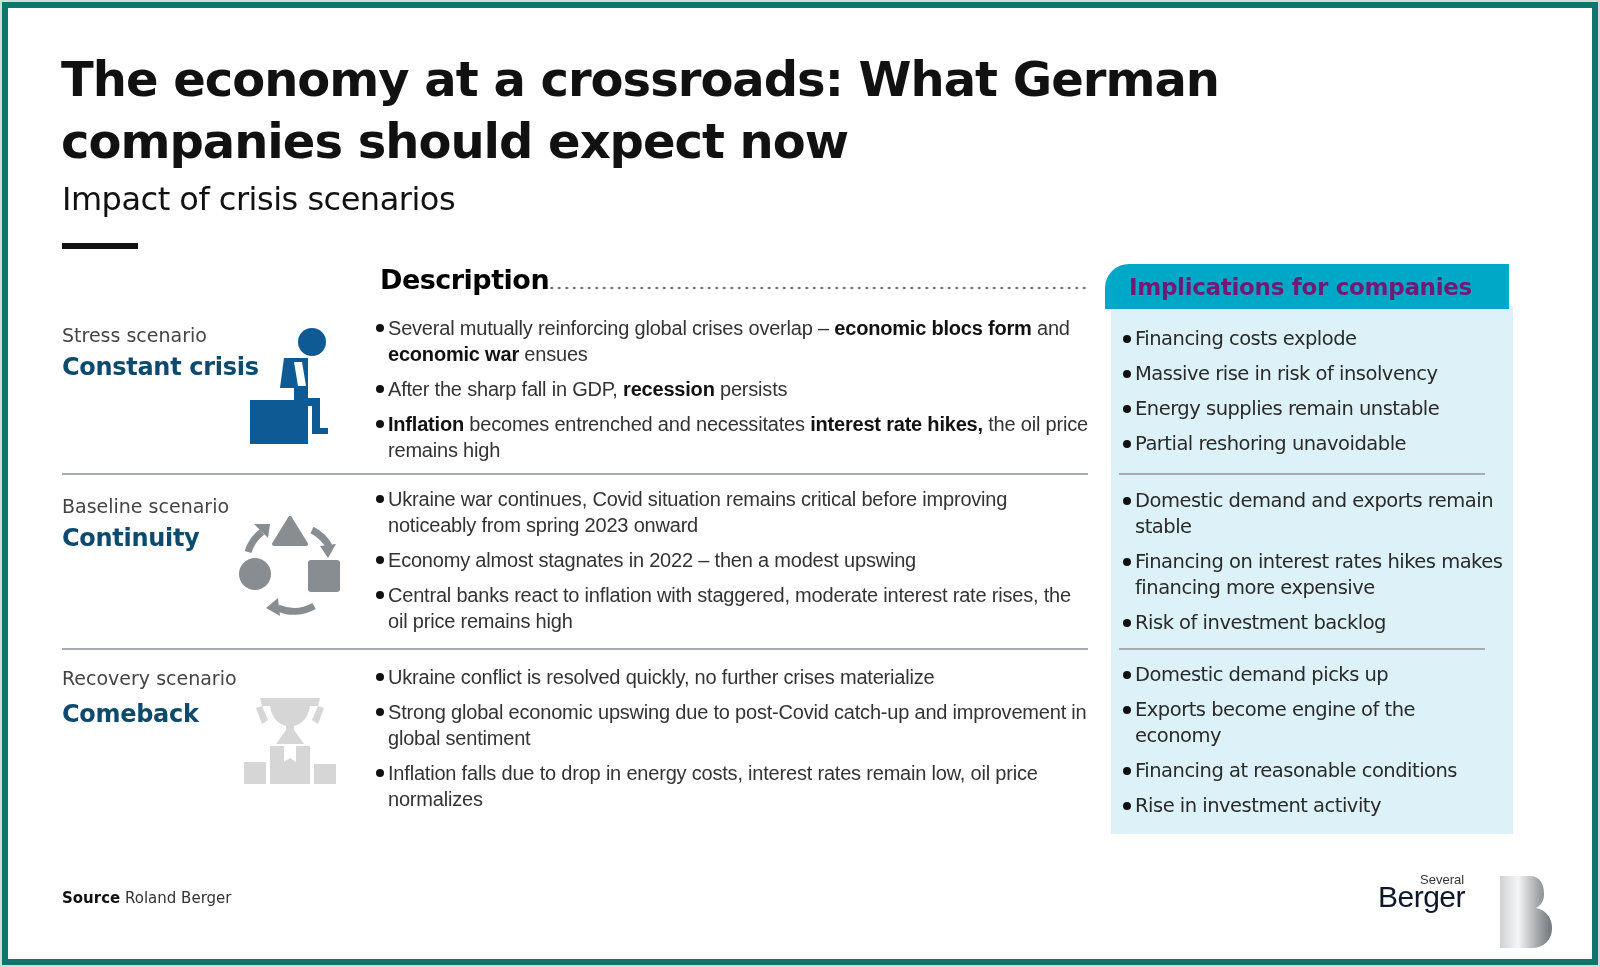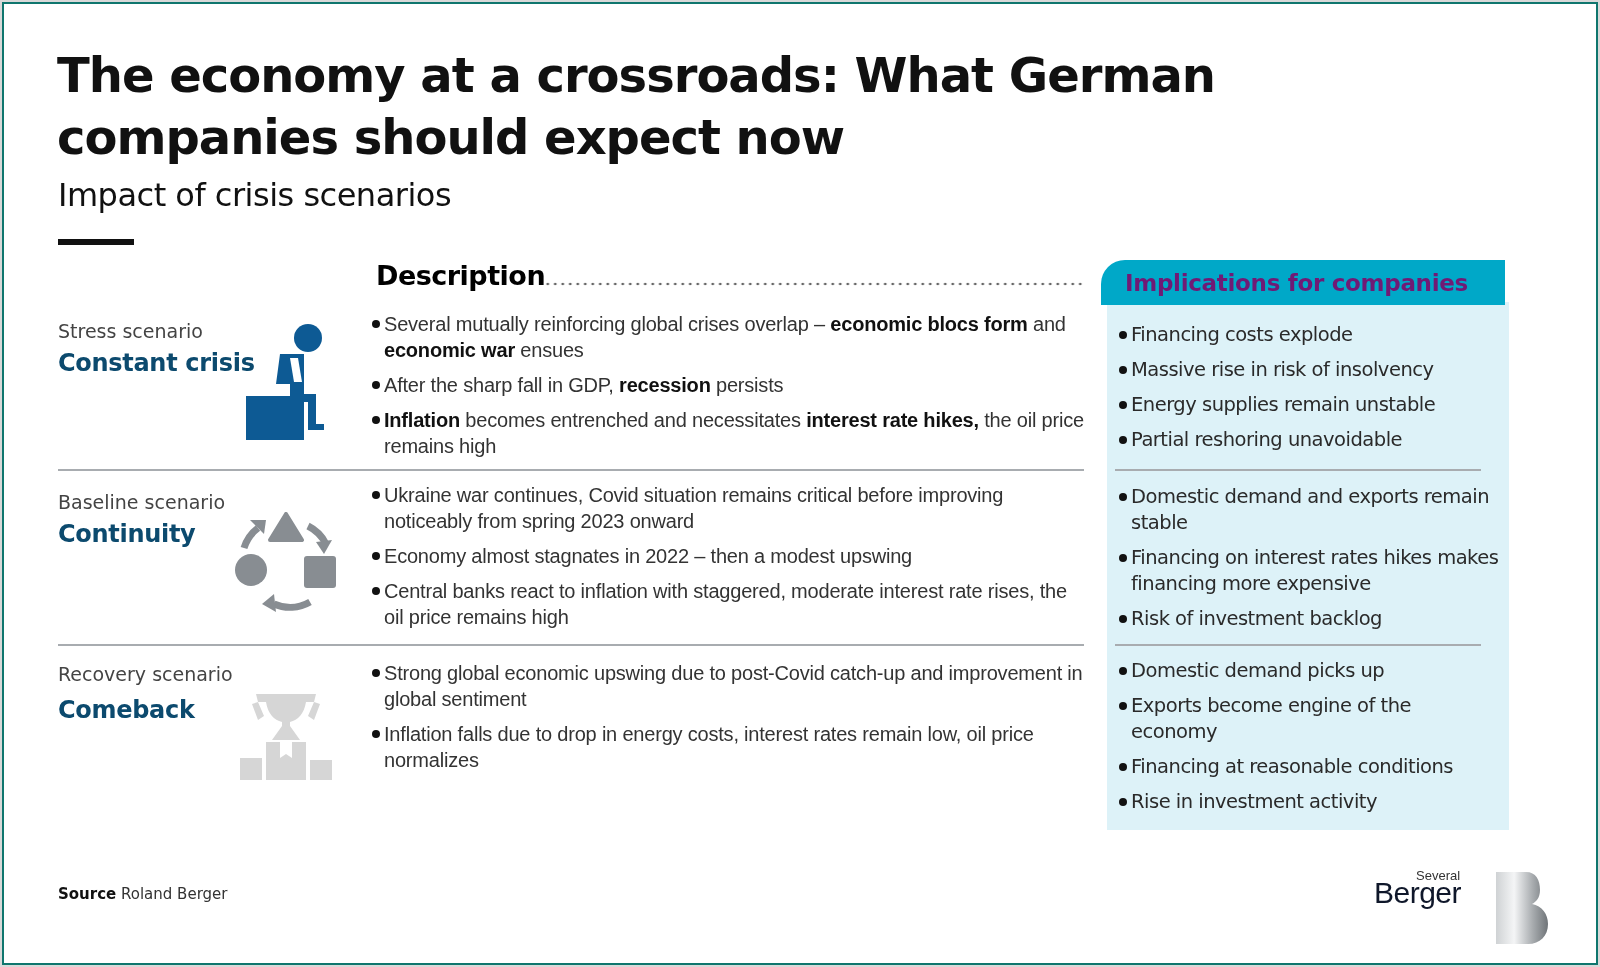--- a/index.html
+++ b/index.html
@@ -1,20 +1,20 @@
 <!DOCTYPE html>
 <html><head>
   <meta charset="utf-8">
   <style>
     * { box-sizing: border-box; margin: 0; padding: 0; }
     html, body { width: 1600px; height: 967px; background: #d9d9d9; overflow: hidden; }
     body { font-family: "DejaVu Sans", sans-serif; color: #222; }
     .frame {
       position: absolute; left: 2px; top: 2px; width: 1596px; height: 963px;
-      background: #ffffff; border: 2px solid #0f766e;
+      background: #ffffff; border: 6px solid #0f766e;
     }
     .title {
       position: absolute; left: 53px; top: 40px; width: 1400px;
       font-family: "DejaVu Sans", sans-serif; font-weight: bold;
       font-size: 48px; line-height: 62px; color: #111; letter-spacing: -1px;
     }
     .subtitle {
       position: absolute; left: 54px; top: 172px;
       font-size: 32px; color: #111; letter-spacing: -0.5px;
     }
@@ -142,20 +142,21 @@
     <div class="scen-name" style="top:692px;">Comeback</div>
     <svg class="icon" style="left:236px; top:686px;" width="92" height="92" viewBox="0 0 92 92">
       <path d="M16 4 L76 4 L74 12 L66 12 C64 24 58 30 50 32 L50 36 L60 50 L32 50 L42 36 L42 32 C34 30 28 24 26 12 L18 12 Z" fill="#d6d6d6"></path>
       <path d="M18 12 L12 14 L18 30 L24 26 Z M74 12 L80 14 L74 30 L68 26 Z" fill="#d6d6d6"></path>
       <rect x="0" y="68" width="22" height="22" fill="#d6d6d6"></rect>
       <rect x="26" y="52" width="40" height="38" fill="#d6d6d6"></rect>
       <path d="M40 52 L40 68 L46 64 L52 68 L52 52 Z" fill="#ffffff"></path>
       <rect x="70" y="70" width="22" height="20" fill="#d6d6d6"></rect>
     </svg>
     <ul class="bullets desc" style="left:368px; top:656px; width:715px;">
+      <li><span>Ukraine conflict is resolved quickly, no further crises materialize</span></li>
       <li><span>Strong global economic upswing due to post-Covid catch-up and improvement in global sentiment</span></li>
       <li><span>Inflation falls due to drop in energy costs, interest rates remain low, oil price normalizes</span></li>
     </ul>
     <ul class="bullets impl" style="left:1115px; top:654px; width:380px;">
       <li>Domestic demand picks up</li>
       <li>Exports become engine of the economy</li>
       <li>Financing at reasonable conditions</li>
       <li>Rise in investment activity</li>
     </ul>
   </div>

